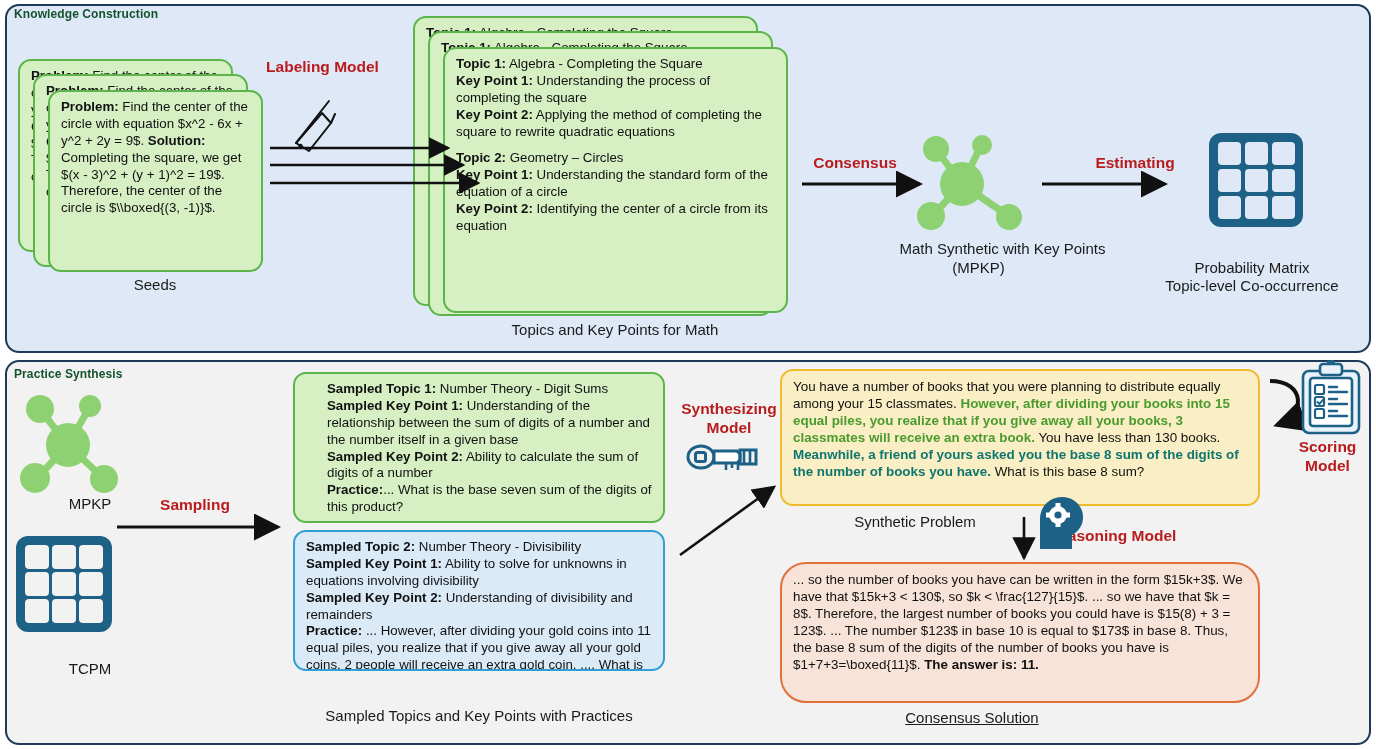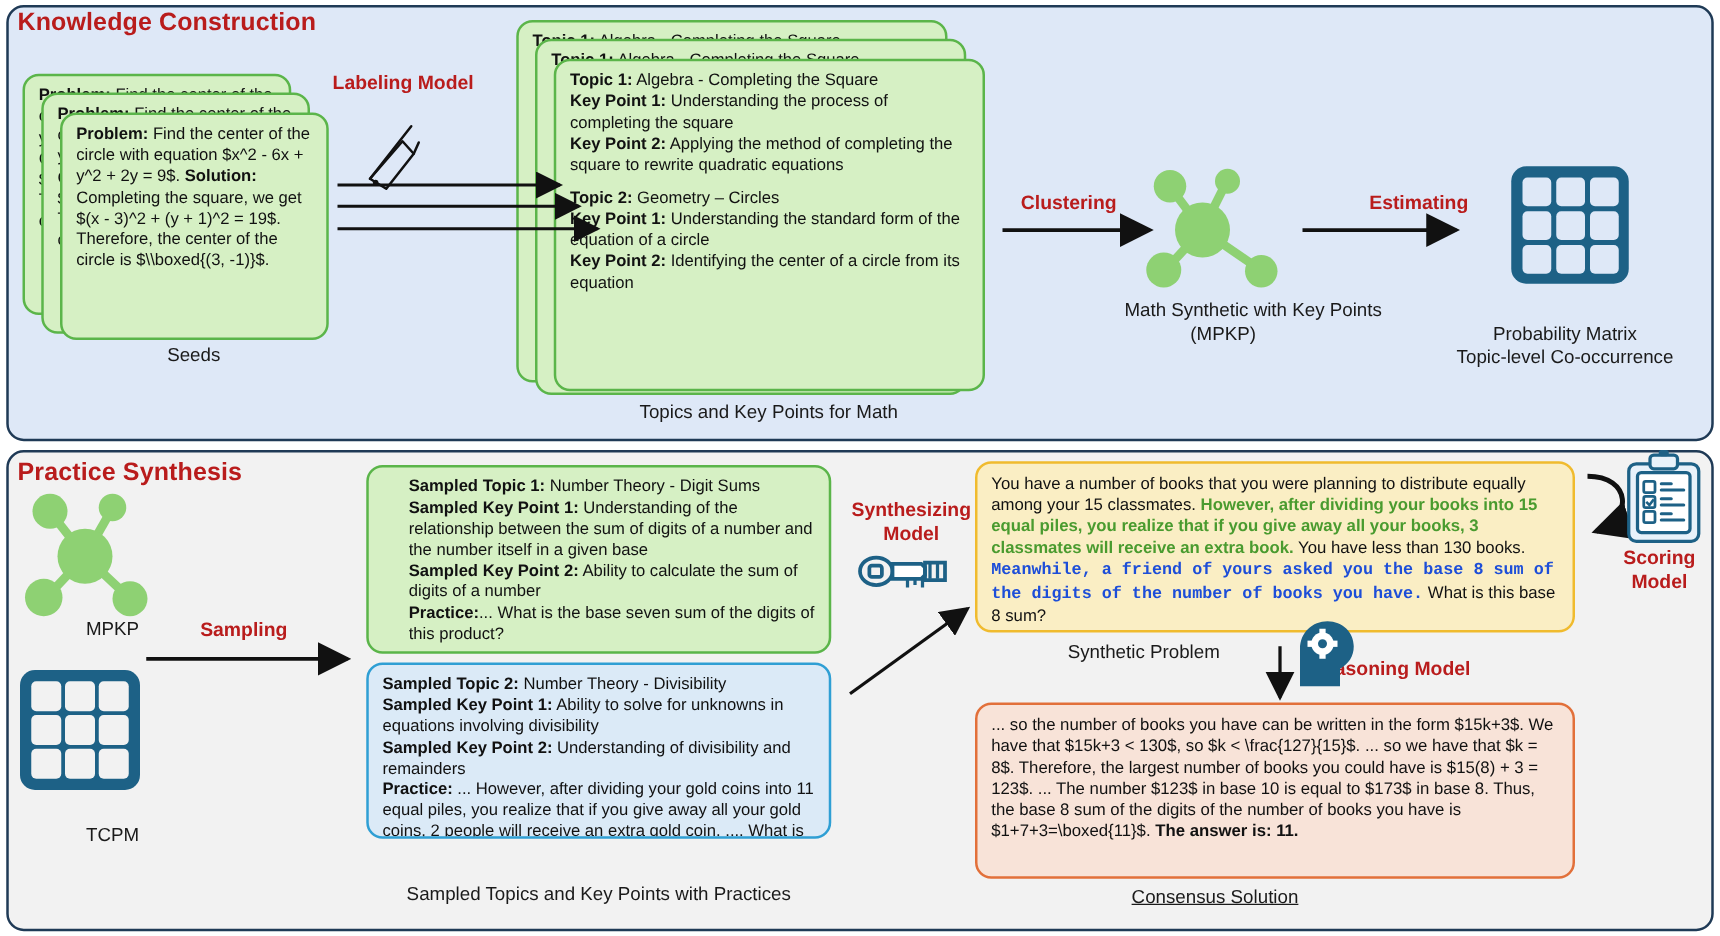--- a/index.html
+++ b/index.html
@@ -25,22 +25,22 @@
     left: 5px; top: 4px; width: 1366px; height: 349px;
     background: #dee8f7;
   }
   #panel-practice {
     left: 5px; top: 360px; width: 1366px; height: 385px;
     background: #f2f2f2;
   }
   .panel-title {
     position: absolute;
     font-weight: bold;
-    font-size: 20px;
-    color: #b91c1c;
+    font-size: 12px;
+    color: #14532d;
     letter-spacing: .1px;
   }
   #kc-title { left: 14px; top: 7px; }
   #ps-title { left: 14px; top: 367px; }
 
   
   .card {
     position: absolute;
     border-radius: 13px;
     padding: 7px 10px 7px 11px;
@@ -79,23 +79,23 @@
   
   #topic-c1 { left: 413px; top: 16px; width: 345px; height: 290px; }
   #topic-c2 { left: 428px; top: 31px; width: 345px; height: 285px; }
   #topic-c3 { left: 443px; top: 47px; width: 345px; height: 266px; }
   #topic-c3 .blank { display: block; height: 10px; }
 
   
   #sampled1 { left: 293px; top: 372px; width: 372px; height: 151px; padding-left: 32px; }
   #sampled2 { left: 293px; top: 530px; width: 372px; height: 141px; }
   #synthetic { left: 780px; top: 369px; width: 480px; height: 137px; font-size: 13.4px; }
-  #consensus { left: 780px; top: 562px; width: 480px; height: 141px; font-size: 13.4px; }
+  #consensus { left: 780px; top: 562px; width: 480px; height: 141px; font-size: 13.4px; border-radius: 26px; }
   .hl-green { color: #4a9b2f; font-weight: bold; }
-  .hl-blue  { color: #1d4ed8; font-weight: bold; font-family: Liberation Mono, monospace; }
+  .hl-blue  { color: #0f766e; font-weight: bold; }
 
   
   svg.overlay {
     position: absolute; left: 0; top: 0;
     width: 1376px; height: 749px;
     pointer-events: none;
   }
 </style>
 </head>
 <body>
@@ -131,21 +131,21 @@
     <b>Topic 1:</b><span> Algebra - Completing the Square</span><br>
     <b>Key Point 1:</b><span> Understanding the process of completing the square</span><br>
     <b>Key Point 2:</b><span> Applying the method of completing the square to rewrite quadratic equations</span>
     <span class="blank"></span>
     <b>Topic 2:</b><span> Geometry – Circles</span><br>
     <b>Key Point 1:</b><span> Understanding the standard form of the equation of a circle</span><br>
     <b>Key Point 2:</b><span> Identifying the center of a circle from its equation</span>
   </div>
   <div class="caption" style="left:450px; top:321px; width:330px;">Topics and Key Points for Math</div>
 
-  <div class="heavy" style="left:795px; top:154px; width:120px;">Clustering</div>
+  <div class="heavy" style="left:795px; top:154px; width:120px;">Consensus</div>
   <div class="caption" style="left:880px; top:240px; width:245px;">Math Synthetic with Key Points</div>
   <div class="caption" style="left:856px; top:259px; width:245px;">(MPKP)</div>
 
   <div class="heavy" style="left:1075px; top:154px; width:120px;">Estimating</div>
   <div class="caption" style="left:1128px; top:240px; width:248px;margin-top:37px;">Topic-level Co-occurrence</div>
   <div class="caption" style="left:1128px; top:259px; width:248px;">Probability Matrix</div>
 
   <div class="panel" id="panel-practice"></div>
   <div class="panel-title" id="ps-title">Practice Synthesis</div>
 

